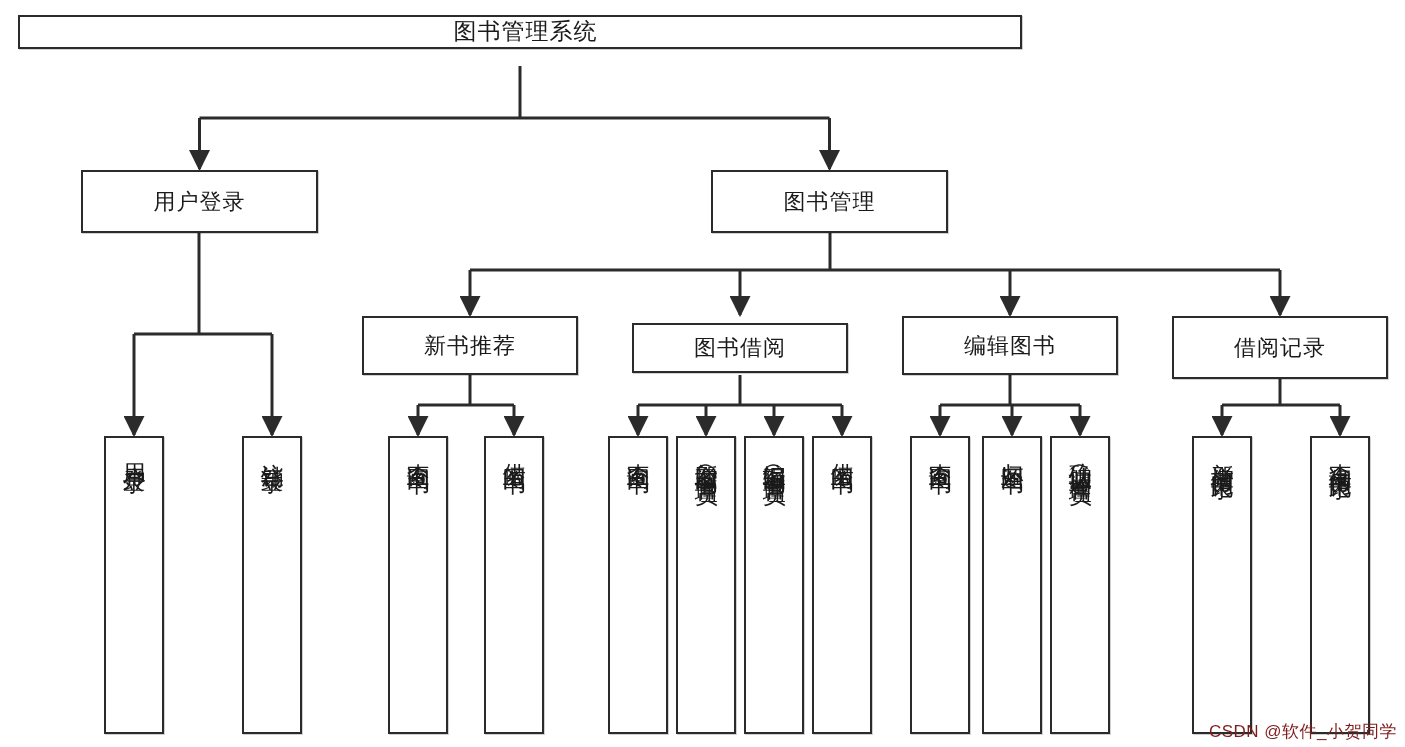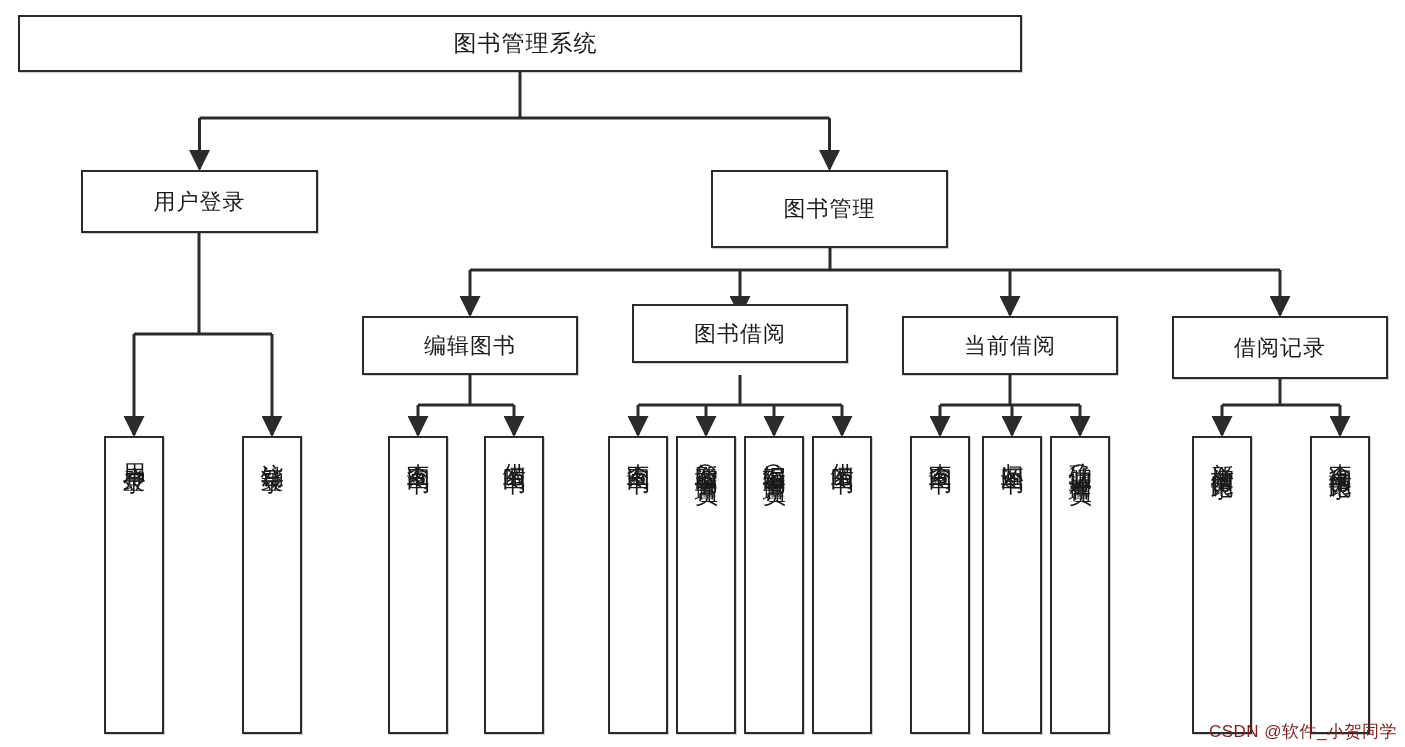--- a/index.html
+++ b/index.html
@@ -111,39 +111,39 @@
         <path d="M 940 405 L 940 435" marker-end="url(#arw)"></path>
         <path d="M 1012 405 L 1012 435" marker-end="url(#arw)"></path>
         <path d="M 1080 405 L 1080 435" marker-end="url(#arw)"></path>
         <path d="M 1280 375 L 1280 405"></path>
         <path d="M 1222 405 L 1340 405"></path>
         <path d="M 1222 405 L 1222 435" marker-end="url(#arw)"></path>
         <path d="M 1340 405 L 1340 435" marker-end="url(#arw)"></path>
       </g>
   </svg>
 
-  <div class="node root" id="n-root" style="left: 18px; top: 15px; width: 1004px; height: 57px; padding-left: 11px;">
+  <div class="node root" id="n-root" style="left: 18px; top: 15px; width: 1004px; height: 34px; padding-left: 11px;">
     <span class="label">图书管理系统</span>
   </div>
 
   <div class="node lvl2" id="n-user-login" style="left: 81px; top: 170px; width: 237px; height: 63px;">
     <span class="label">用户登录</span>
   </div>
-  <div class="node lvl2" id="n-book-manage" style="left: 711px; top: 170px; width: 237px; height: 78px;">
+  <div class="node lvl2" id="n-book-manage" style="left: 711px; top: 170px; width: 237px; height: 63px;">
     <span class="label">图书管理</span>
   </div>
 
   <div class="node lvl3" id="n-new-book-rec" style="left: 362px; top: 316px; width: 216px; height: 59px;">
-    <span class="label">编辑图书</span>
+    <span class="label">新书推荐</span>
   </div>
-  <div class="node lvl3" id="n-book-borrow" style="left: 632px; top: 304px; width: 216px; height: 59px;">
+  <div class="node lvl3" id="n-book-borrow" style="left: 632px; top: 323px; width: 216px; height: 50px;">
     <span class="label">图书借阅</span>
   </div>
   <div class="node lvl3" id="n-current-borrow" style="left: 902px; top: 316px; width: 216px; height: 59px;">
-    <span class="label">当前借阅</span>
+    <span class="label">编辑图书</span>
   </div>
   <div class="node lvl3" id="n-borrow-record" style="left: 1172px; top: 316px; width: 216px; height: 63px;">
     <span class="label">借阅记录</span>
   </div>
 
   <div id="leaf-layer">
       <div class="node leaf" id="n-leaf-user-login" style="left: 104px; top: 436px; width: 60px; height: 298px;">
         <span class="label">用户登录</span>
       </div>
       <div class="node leaf" id="n-leaf-user-logout" style="left: 242px; top: 436px; width: 60px; height: 298px;">

